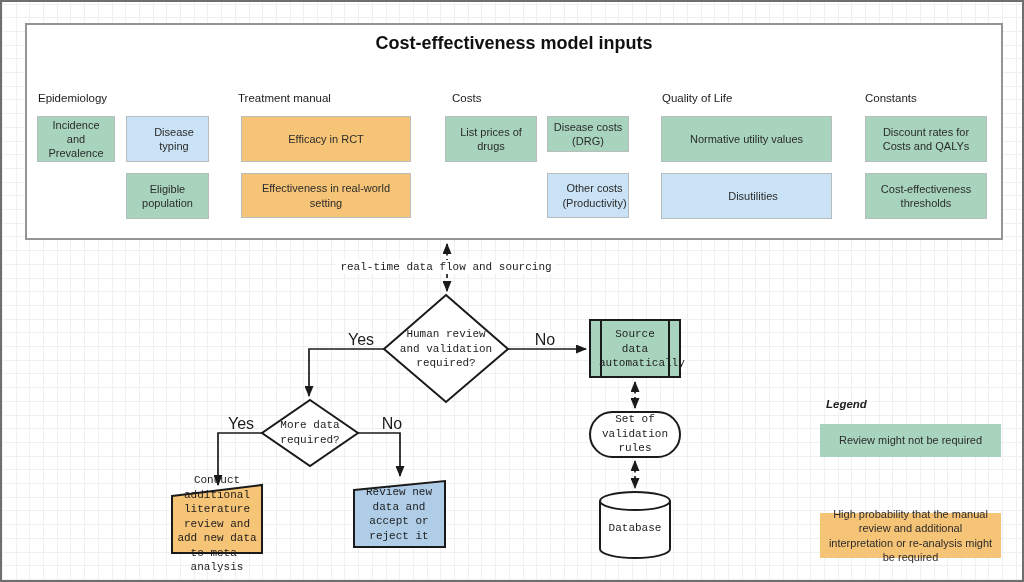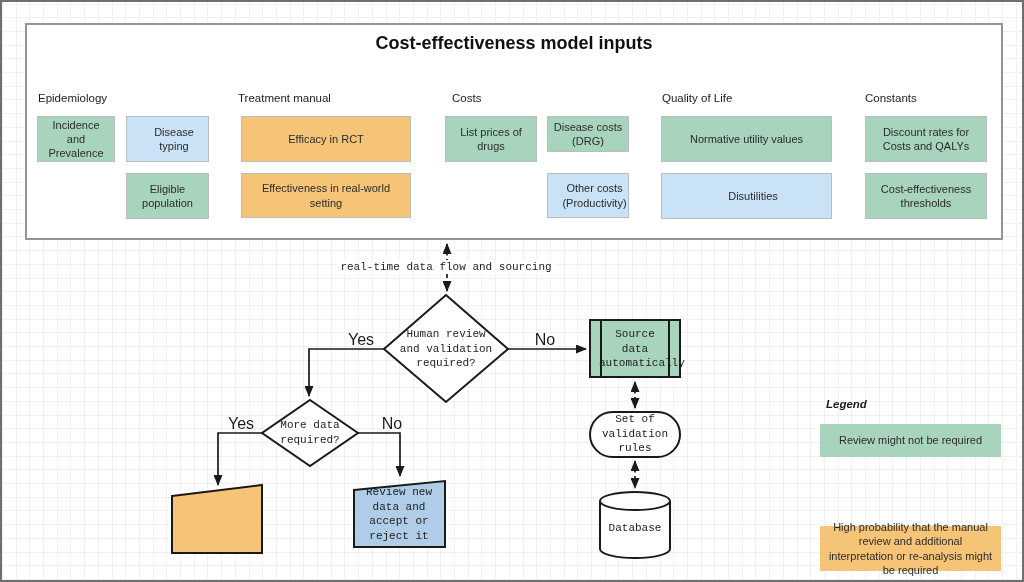--- a/index.html
+++ b/index.html
@@ -127,23 +127,24 @@
   <div class="conn-label" style="left:444px;top:265px">real-time data flow and sourcing</div>
 
   <div class="node-label" style="left:444px;top:347px;width:96px">Human review and validation required?</div>
   <div class="yn-label" style="left:359px;top:338px">Yes</div>
   <div class="yn-label" style="left:543px;top:338px">No</div>
 
   <div class="node-label" style="left:308px;top:431px;width:78px">More data required?</div>
   <div class="yn-label" style="left:239px;top:422px">Yes</div>
   <div class="yn-label" style="left:390px;top:422px">No</div>
 
+  <div class="node-label" style="left:215px;top:522px;width:92px">Conduct additional literature review and add new data to meta-analysis</div>
   <div class="node-label" style="left:397px;top:512px;width:94px">Review new data and accept or reject it</div>
 
   <div class="node-label" style="left:633px;top:347px;width:72px">Source data automatically</div>
   <div class="node-label" style="left:633px;top:432px;width:88px">Set of validation rules</div>
   <div class="node-label" style="left:633px;top:526px;width:66px">Database</div>
 
   <div class="legend-title">Legend</div>
   <div class="legend-box c-green" style="top:422px;height:33px">Review might not be required</div>
-  <div class="legend-box c-orange" style="top:524px;height:45px">High probability that the manual review and additional interpretation or re-analysis might be required</div>
+  <div class="legend-box c-orange" style="top:511px;height:45px">High probability that the manual review and additional interpretation or re-analysis might be required</div>
 
 </div>
 
 </body></html>

